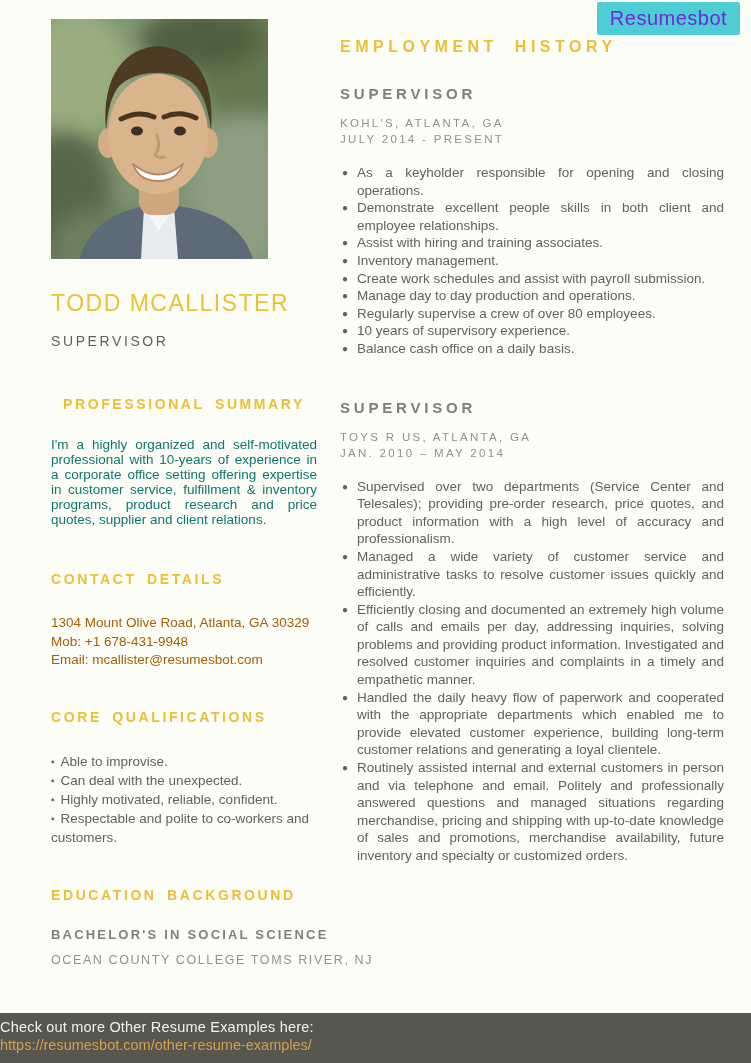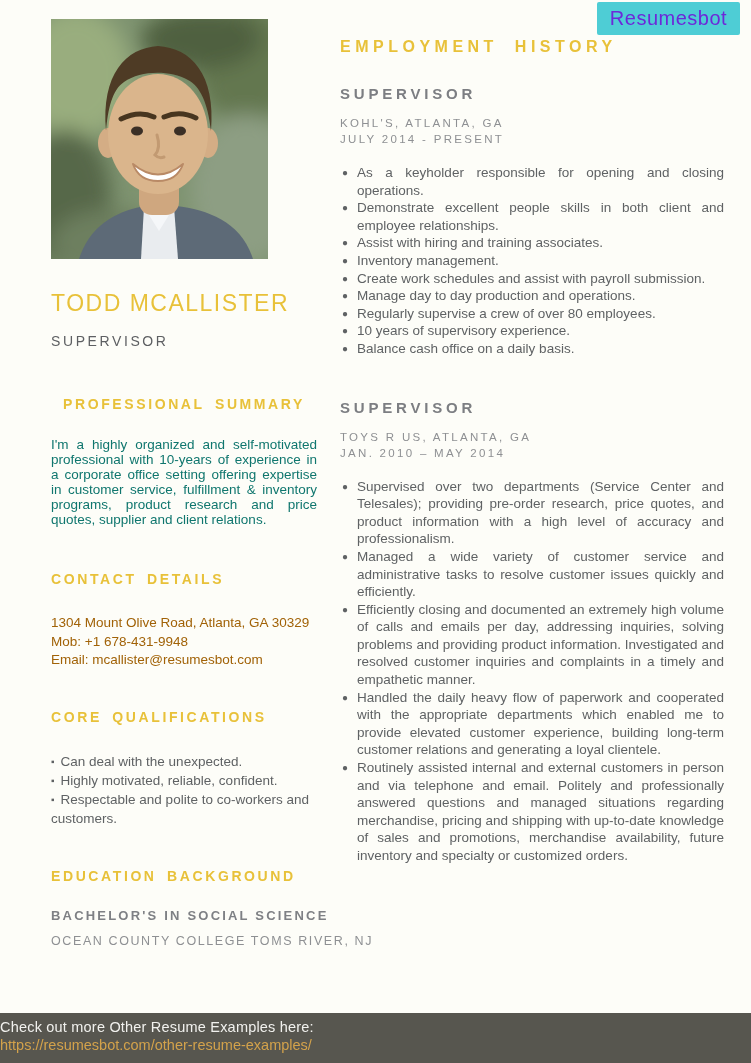--- a/index.html
+++ b/index.html
@@ -133,20 +133,21 @@
     <h2 class="sec contact-h">CONTACT DETAILS</h2>
     <div class="contact">
       <div>1304 Mount Olive Road, Atlanta, GA 30329</div>
       <div>Mob: +1 678-431-9948</div>
       <div>Email:  mcallister@resumesbot.com</div>
     </div>
 
     <h2 class="sec quals-h">CORE QUALIFICATIONS</h2>
     <div class="quals">
 
+        <div class="qual"><span class="sq">▪</span><span>Able to improvise.</span></div>
 
         <div class="qual"><span class="sq">▪</span><span>Can deal with the unexpected.</span></div>
 
         <div class="qual"><span class="sq">▪</span><span>Highly motivated, reliable, confident.</span></div>
 
         <div class="qual"><span class="sq">▪</span><span>Respectable and polite to co-workers and customers.</span></div>
       </div>
 
     <h2 class="sec edu-h">EDUCATION BACKGROUND</h2>
     <div class="degree">BACHELOR'S IN SOCIAL SCIENCE</div>

